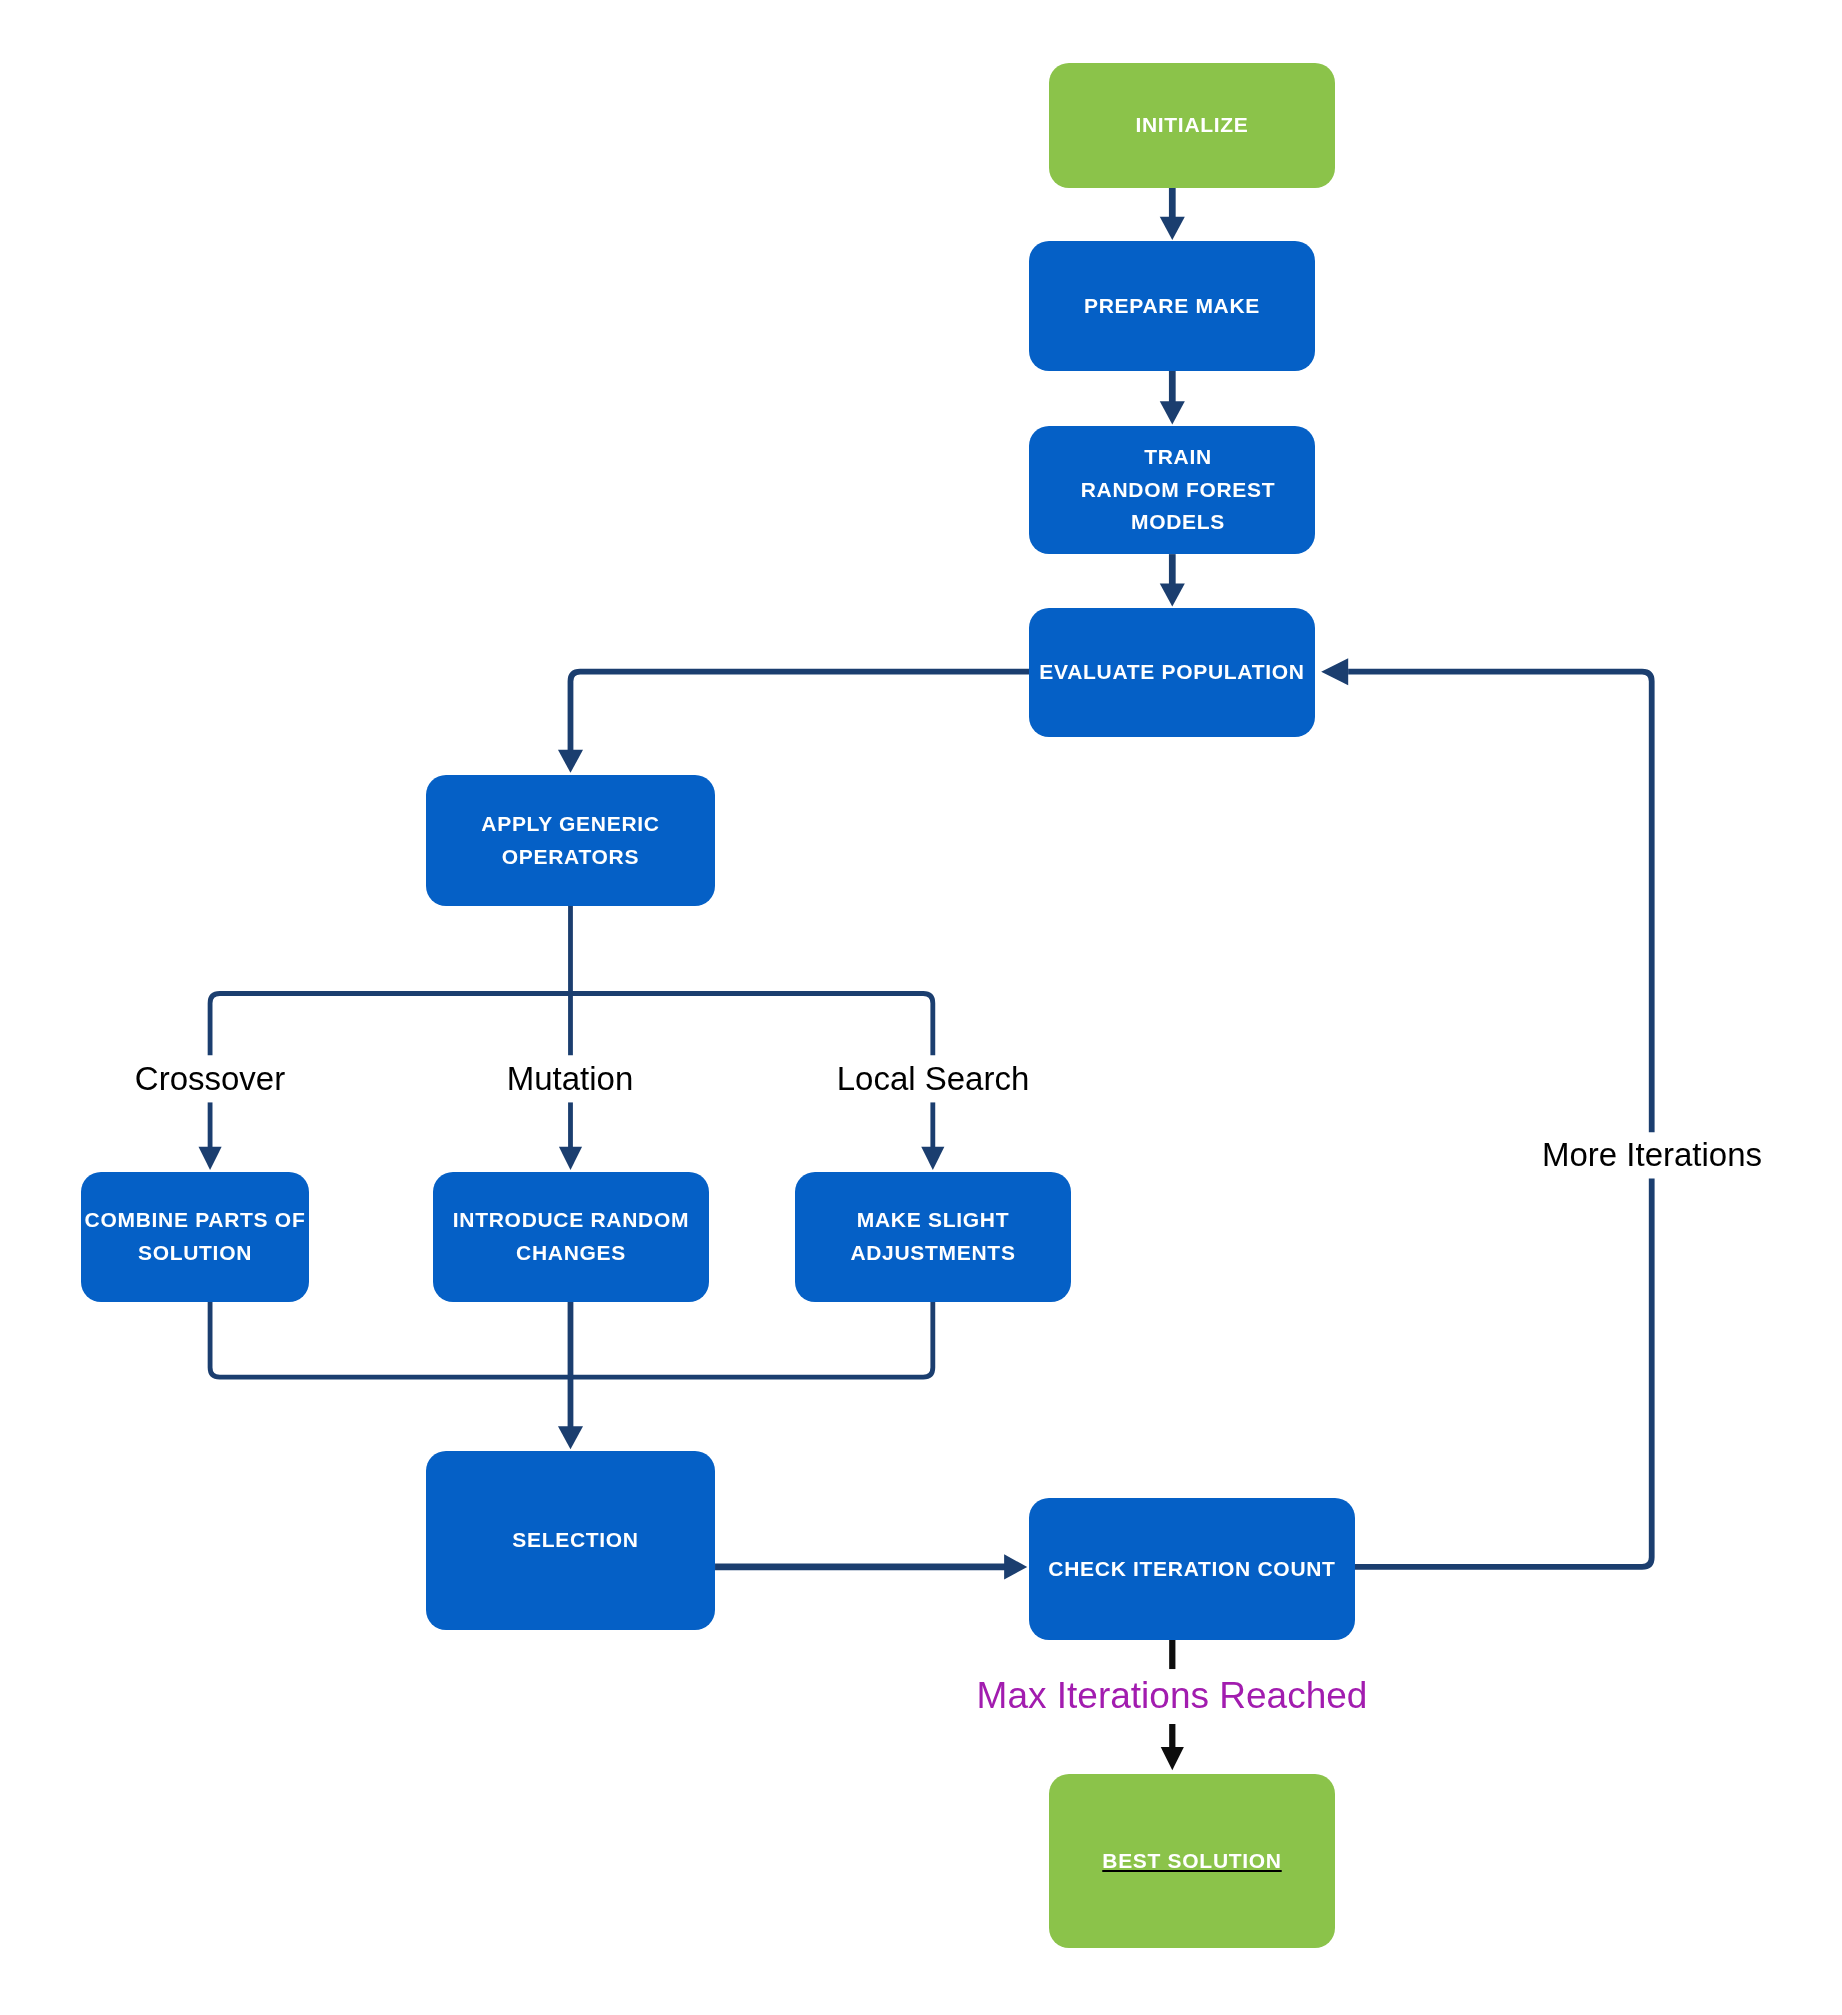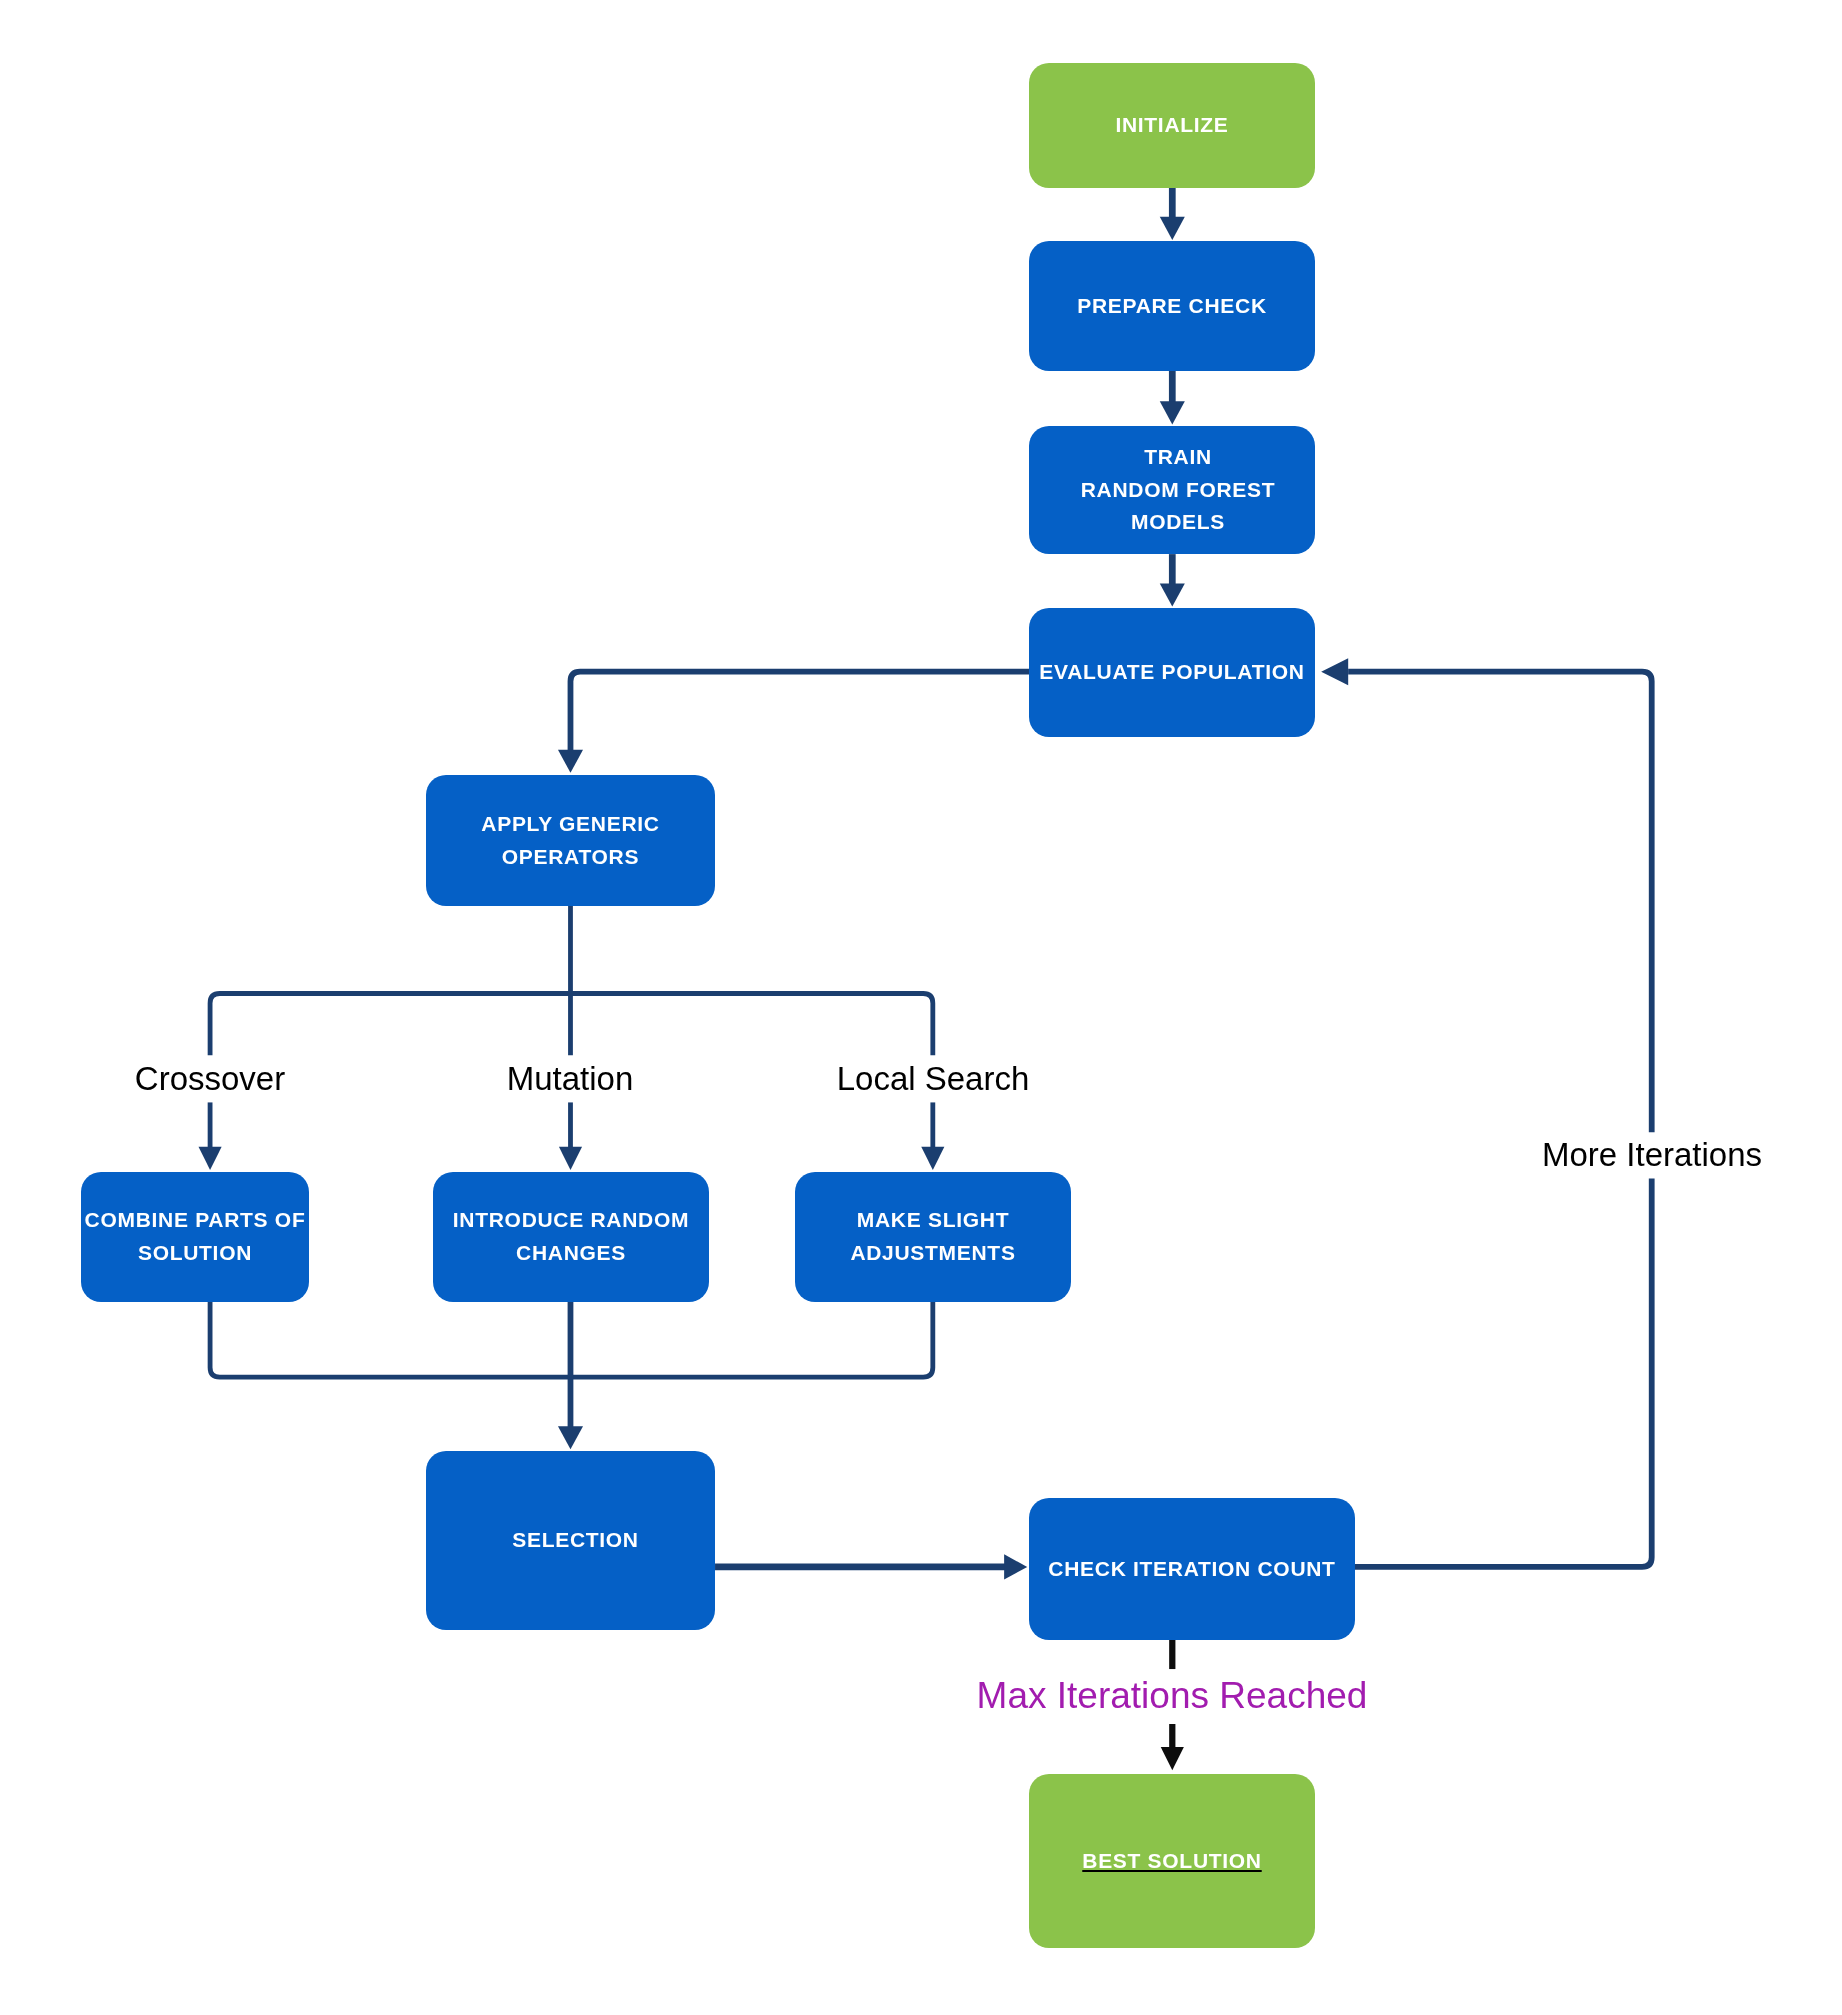--- a/index.html
+++ b/index.html
@@ -32,21 +32,21 @@
   .node {
     position: absolute;
     border-radius: 20px;
     display: flex;
     align-items: center;
     justify-content: center;
     text-align: center;
     box-sizing: border-box;
   }
   .node.process { background: #0560C6; }
-  .node.terminal { background: #8BC34A; }
+  .node.terminal { background: #8BC34A; margin-left: 20px; }
   .node-label {
     color: #ffffff;
     font-weight: bold;
     font-size: 21px;
     letter-spacing: 0.7px;
     line-height: 1.55;
     white-space: pre-line;
   }
   .edge-label {
     position: absolute;
@@ -128,21 +128,21 @@
     <path class="black" d="M2433 3402 L2433 3464" stroke-width="13"></path>
     <path class="black" d="M2433 3578 L2433 3628" stroke-width="13"></path>
     <polygon class="black" points="2409,3626 2457,3626 2433,3674"></polygon>
   </svg>
 
   <div class="node terminal" id="n-initialize">
     <span class="node-label">INITIALIZE</span>
   </div>
 
   <div class="node process" id="n-prepare">
-    <span class="node-label">PREPARE CHECK</span>
+    <span class="node-label">PREPARE MAKE</span>
   </div>
 
   <div class="node process" id="n-train">
     <span class="node-label">TRAIN
 RANDOM FOREST
 MODELS</span>
   </div>
 
   <div class="node process" id="n-evaluate">
     <span class="node-label">EVALUATE POPULATION</span>

